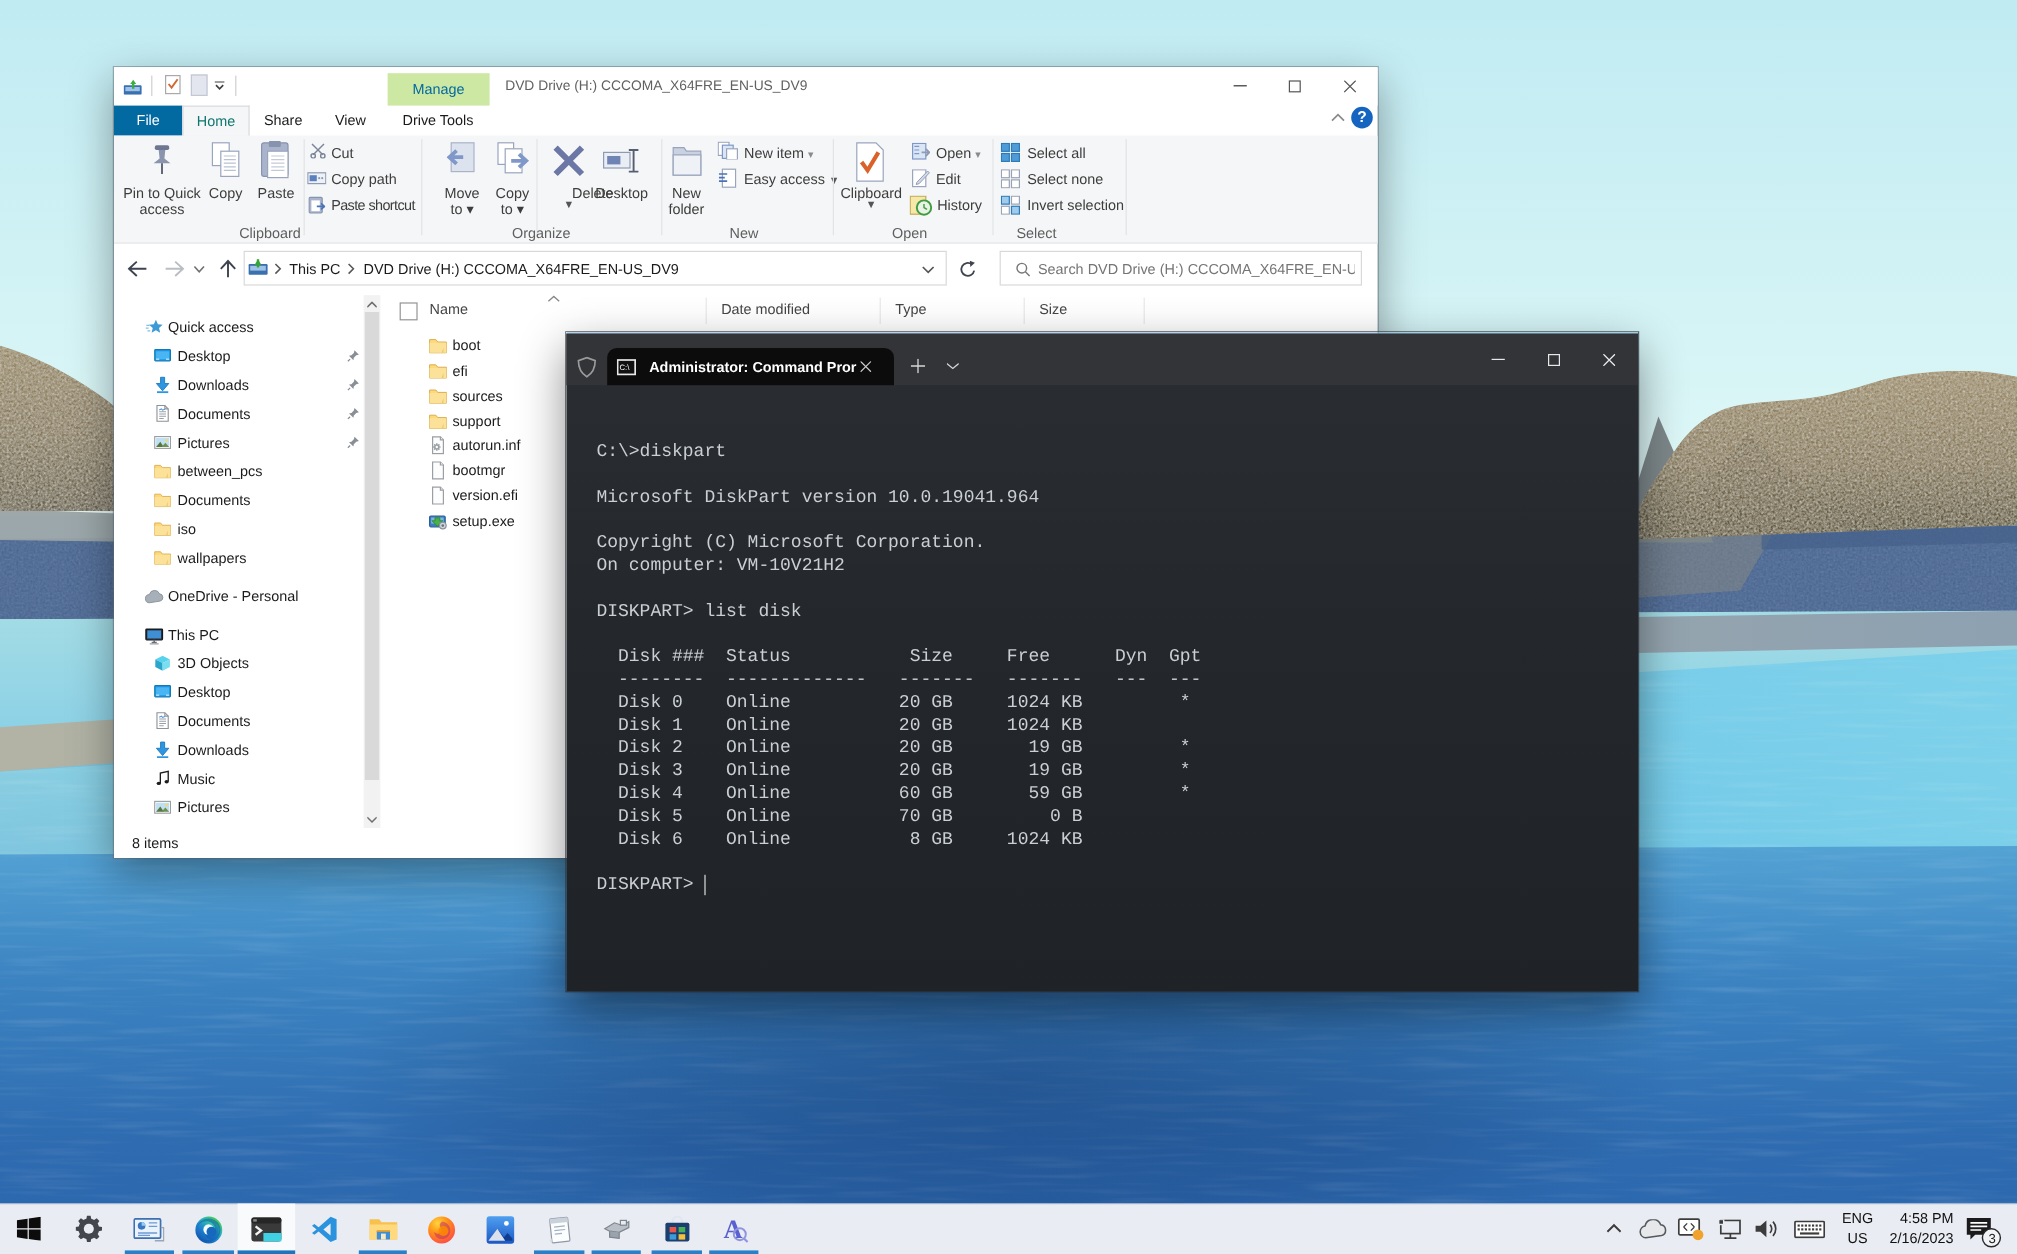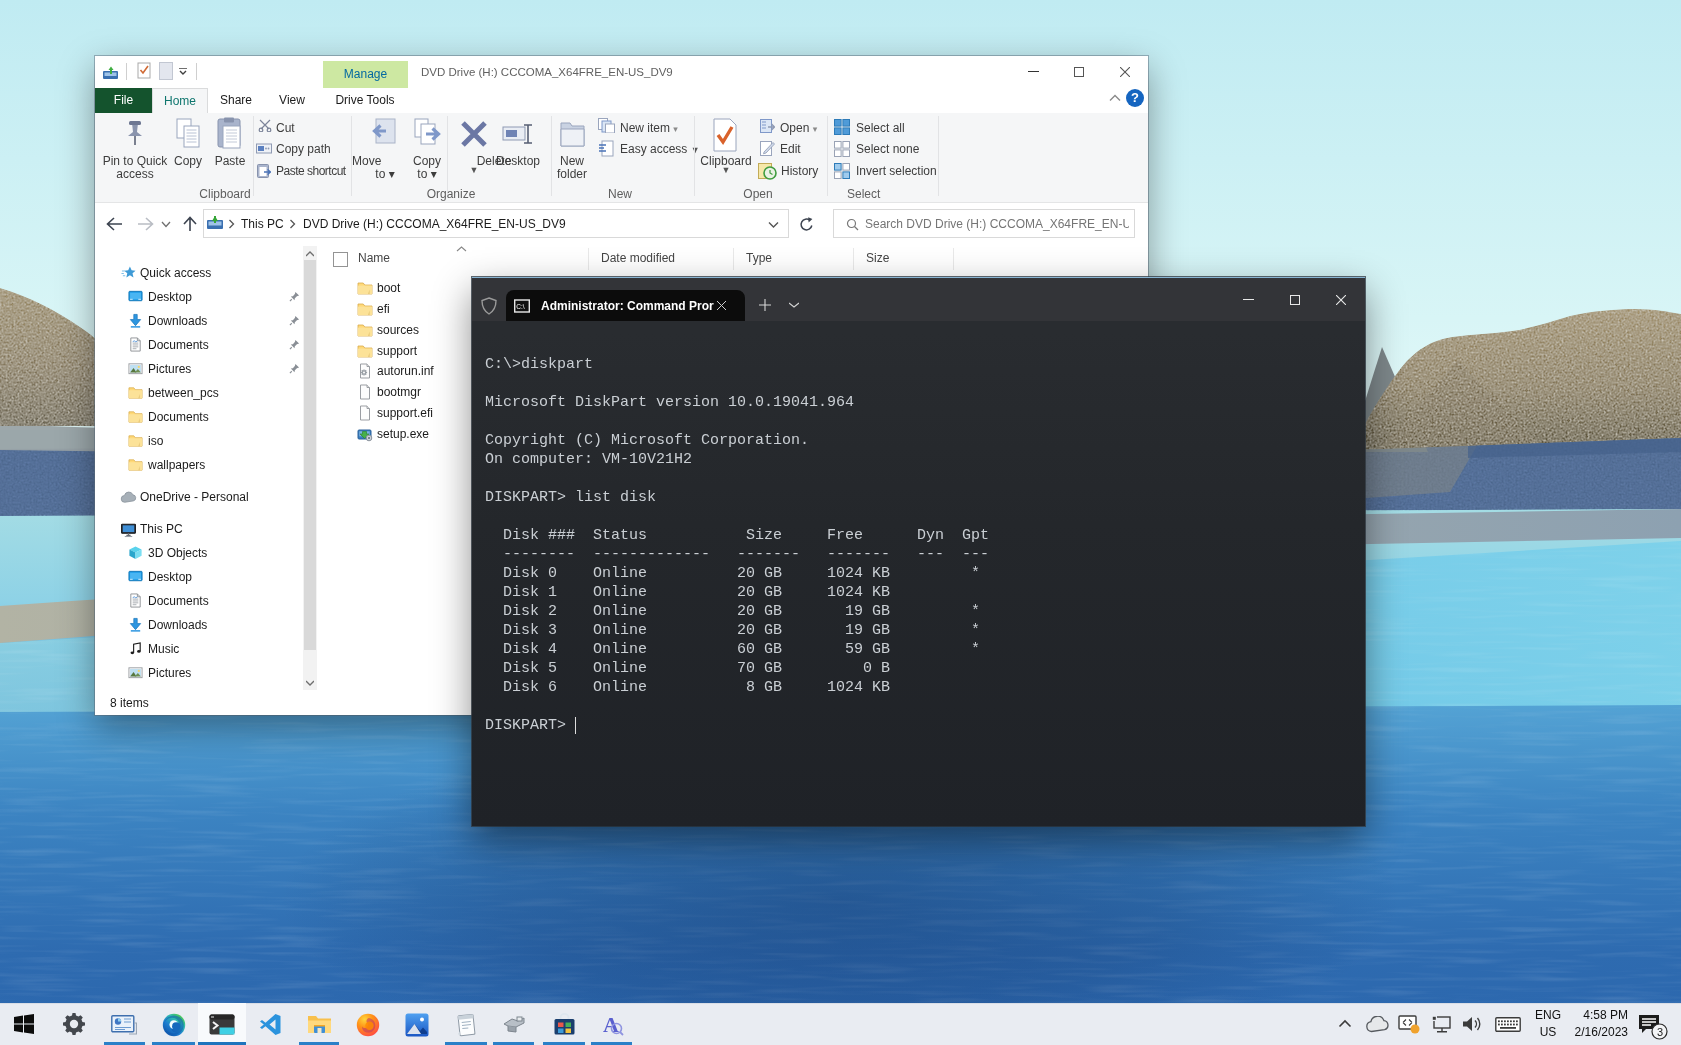--- a/index.html
+++ b/index.html
@@ -219,21 +219,21 @@
 <div class="a" style="left:933px;top:15px;width:11px;height:1px;background:#333"></div>
 <div class="a" style="left:979px;top:11px;width:8px;height:8px;border:1px solid #555"></div>
 <svg class="a" style="left:1025px;top:11px" width="10" height="10" viewBox="0 0 10 10">
       <path d="M0,0 L10,10 M10,0 L0,10" stroke="#555" stroke-width="1.1"></path>
     </svg>
 <svg class="a" style="left:1014px;top:38px" width="12" height="8" viewBox="0 0 12 8">
       <path d="M1,6.5 L6,1.5 L11,6.5" stroke="#8a8a8a" stroke-width="1.4" fill="none"></path>
     </svg>
 <div class="a" style="left:1031px;top:33px;width:18px;height:18px;border-radius:50%;background:#1565c0;color:#fff;font-size:13px;font-weight:bold;text-align:center;line-height:18px">?</div>
 
-<div class="a" style="left:0;top:32px;width:57px;height:25px;background:#14532d;color:#fff;font-size:12px;text-align:center;line-height:25px">File</div>
+<div class="a" style="left:0;top:32px;width:57px;height:25px;background:#0369a1;color:#fff;font-size:12px;text-align:center;line-height:25px">File</div>
 <div class="a" style="left:57px;top:32px;width:56px;height:26px;background:#f5f6f7;border:1px solid #dadbdc;border-bottom:none;box-sizing:border-box;color:#0f766e;font-size:12px;text-align:center;line-height:25px">Home</div>
 <div class="a t12" style="left:113px;top:32px;width:56px;text-align:center;line-height:25px">Share</div>
 <div class="a t12" style="left:169px;top:32px;width:56px;text-align:center;line-height:25px">View</div>
 <div class="a t12" style="left:230px;top:32px;width:80px;text-align:center;line-height:25px">Drive Tools</div>
 
 <div class="a" style="left:0;top:57px;width:100%;height:90px;background:#f5f6f7;border-bottom:1px solid #e4e5e6;box-sizing:border-box"></div>
 <div id="ribbon" class="a" style="left:0;top:57px;width:1053px;height:89px">
 
 <svg class="a" style="left:28px;top:7px" width="24" height="30" viewBox="0 0 24 30">
         <path d="M9,3 L15,3 L14,12 L19,16 L5,16 L10,12 Z" fill="#8a94ad"></path>
@@ -281,21 +281,21 @@
         <rect x="2.5" y="4" width="7" height="9" fill="#fff"></rect>
         <path d="M7,9 L13,9 M10.5,6.5 L13.5,9 L10.5,11.5" stroke="#4a73b8" stroke-width="1.3" fill="none"></path>
       </svg>
 <div class="rt" style="position:absolute;left:181px;top:51px;width:92px;letter-spacing:-0.5px">Paste shortcut</div>
 <div class="a sep" style="left:256px"></div>
 
 <svg class="a" style="left:277px;top:5px" width="27" height="32" viewBox="0 0 27 32">
         <rect x="4" y="1" width="19" height="24" fill="#dde3ee" stroke="#aab3c8"></rect>
         <path d="M2,13 H14 M8.5,7.5 L2.5,13 L8.5,18.5" stroke="#7f98c9" stroke-width="3.2" fill="none"></path>
       </svg>
-<div class="rt" style="position:absolute;left:257px;top:41px;width:66px;text-align:left">Move</div>
+<div class="rt" style="position:absolute;left:257px;top:41px;width:66px;text-align:center">Move</div>
 <div class="rt" style="position:absolute;left:257px;top:54px;width:66px;text-align:center">to ▾</div>
 <svg class="a" style="left:319px;top:5px" width="27" height="32" viewBox="0 0 27 32">
         <rect x="1" y="1" width="13" height="18" fill="#fff" stroke="#9aa5bd"></rect>
         <rect x="7" y="6" width="14" height="20" fill="#fff" stroke="#9aa5bd"></rect>
         <path d="M12,16 H24 M18.5,10.5 L24.5,16 L18.5,21.5" stroke="#7f98c9" stroke-width="3.2" fill="none"></path>
       </svg>
 <div class="rt" style="position:absolute;left:299px;top:41px;width:66px;text-align:center">Copy</div>
 <div class="rt" style="position:absolute;left:299px;top:54px;width:66px;text-align:center">to ▾</div>
 <div class="a sep" style="left:352px"></div>
 
@@ -560,21 +560,21 @@
         <use href="#i-gearpage"></use>
       </svg>
       <div class="a nav" style="left:60px;top:92px">autorun.inf</div>
 <svg class="a" style="left:40px;top:112px" width="16" height="16">
         <use href="#i-page"></use>
       </svg>
       <div class="a nav" style="left:60px;top:113px">bootmgr</div>
 <svg class="a" style="left:40px;top:133px" width="16" height="16">
         <use href="#i-page"></use>
       </svg>
-      <div class="a nav" style="left:60px;top:134px">support.efi</div>
+      <div class="a nav" style="left:60px;top:134px">version.efi</div>
 <svg class="a" style="left:40px;top:154px" width="16" height="16">
         <use href="#i-setup"></use>
       </svg>
       <div class="a nav" style="left:60px;top:155px">setup.exe</div>
 </div>
 <div class="a t12" style="left:15px;top:640px">8 items</div>
 </div>
 
 <div id="terminal" class="a">
 <div class="a" style="left:0;top:0;width:100%;height:43px;background:#333438"></div>
@@ -594,21 +594,21 @@
       <path d="M6,0 V12 M0,6 H12" stroke="#d6d6d6" stroke-width="1.1"></path>
     </svg>
 <svg class="a" style="left:317px;top:24px" width="10" height="6" viewBox="0 0 10 6">
       <path d="M0,1 L5,5 L10,1" stroke="#d6d6d6" stroke-width="1.1" fill="none"></path>
     </svg>
 <div class="a" style="left:771px;top:21px;width:11px;height:1px;background:#e8e8e8"></div>
 <div class="a" style="left:818px;top:17px;width:8px;height:8px;border:1px solid #e8e8e8"></div>
 <svg class="a" style="left:864px;top:17px" width="10" height="10" viewBox="0 0 10 10">
       <path d="M0,0 L10,10 M10,0 L0,10" stroke="#e8e8e8" stroke-width="1.1"></path>
     </svg>
-<pre class="a" style="left:13px;top:77px;margin:0;font-family:'Liberation Mono',monospace;font-size:15px;line-height:19px;color:#cacfd4">C:\&gt;diskpart
+<pre class="a" style="left:13px;top:77px;margin:12px;font-family:'Liberation Mono',monospace;font-size:15px;line-height:19px;color:#cacfd4">C:\&gt;diskpart
 
 Microsoft DiskPart version 10.0.19041.964
 
 Copyright (C) Microsoft Corporation.
 On computer: VM-10V21H2
 
 DISKPART&gt; list disk
 
   Disk ###  Status           Size     Free      Dyn  Gpt
   --------  -------------   -------   -------   ---  ---

